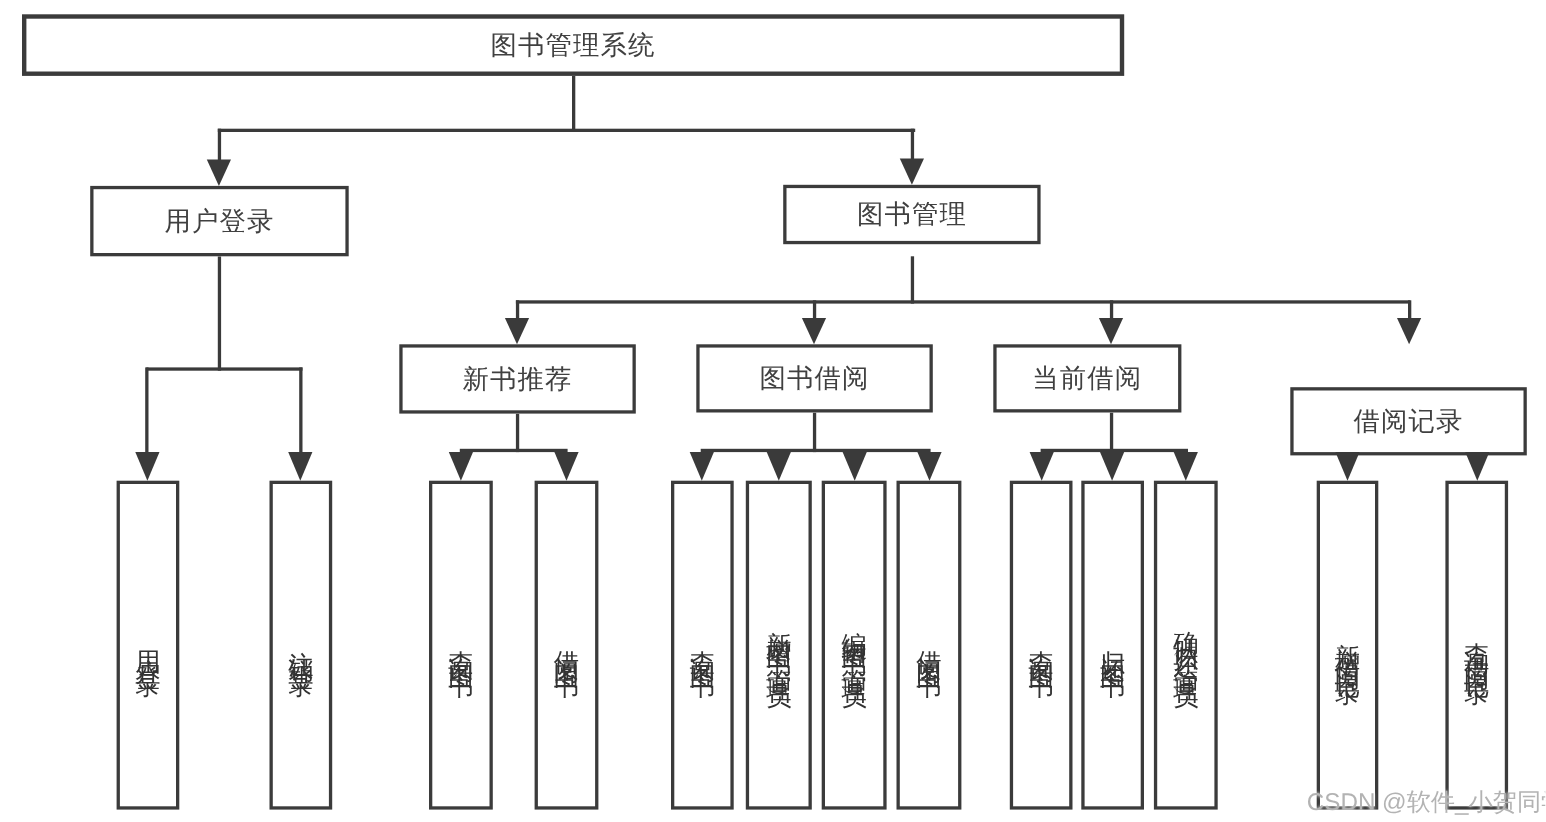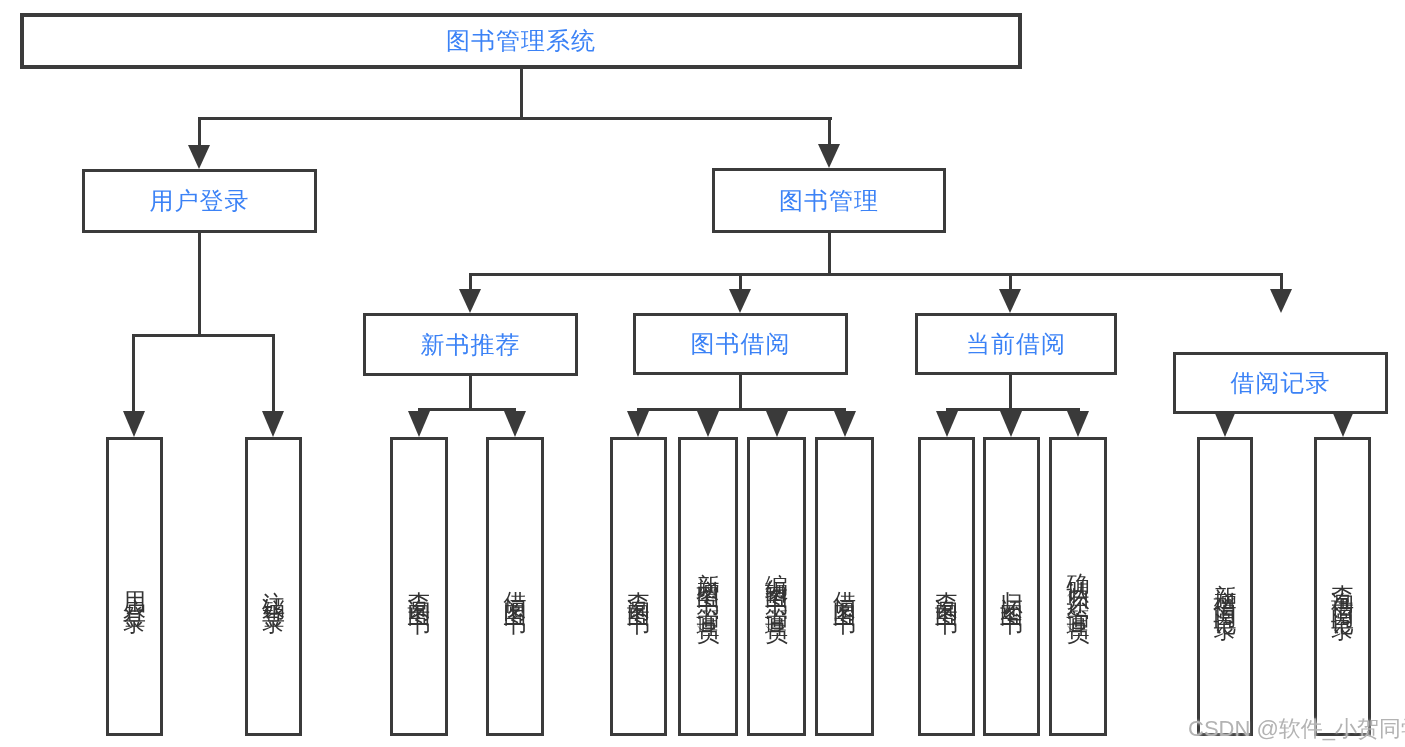--- a/index.html
+++ b/index.html
@@ -9,21 +9,21 @@
     background:#ffffff;
     font-family:"Liberation Sans","DejaVu Sans",sans-serif;
     overflow:hidden;
   }
   .hbox {
     position:absolute;
     background:#ffffff;
     border:3px solid #3b3b3b;
     box-sizing:border-box;
     display:flex; align-items:center; justify-content:center;
-    font-size:24px; color:#3b82f6;
+    font-size:24px; color:#404040;
     letter-spacing:1px;
     z-index:2;
   }
   .hbox.root { border-width:4px; }
   .vbox {
     position:absolute;
     top:437px; height:299px;
     background:#ffffff;
     border:3px solid #3b3b3b;
     box-sizing:border-box;
@@ -109,31 +109,31 @@
   <div class="arr2" style="left:1214px;top:411px;"></div>
   <div class="arr2" style="left:1332px;top:411px;"></div>
 
   <div class="hbox root" style="left:20px;top:13px;width:1002px;height:56px;">
     <span>图书管理系统</span>
   </div>
 
   <div class="hbox" style="left:82px;top:169px;width:235px;height:64px;">
     <span>用户登录</span>
   </div>
-  <div class="hbox" style="left:712px;top:168px;width:234px;height:65px;">
+  <div class="hbox" style="left:712px;top:168px;width:234px;height:54px;">
     <span>图书管理</span>
   </div>
 
   <div class="hbox" style="left:363px;top:313px;width:215px;height:63px;">
     <span>新书推荐</span>
   </div>
   <div class="hbox" style="left:633px;top:313px;width:215px;height:62px;">
     <span>图书借阅</span>
   </div>
-  <div class="hbox" style="left:903px;top:313px;width:202px;height:62px;margin-left:12px;">
+  <div class="hbox" style="left:903px;top:313px;width:171px;height:62px;">
     <span>当前借阅</span>
   </div>
   <div class="hbox" style="left:1173px;top:313px;width:215px;height:62px;margin-top:39px;">
     <span>借阅记录</span>
   </div>
 
   <div class="vbox" style="left:106px;width:57px;">
     <span>用户登录</span>
   </div>
   <div class="vbox" style="left:245px;width:57px;">

